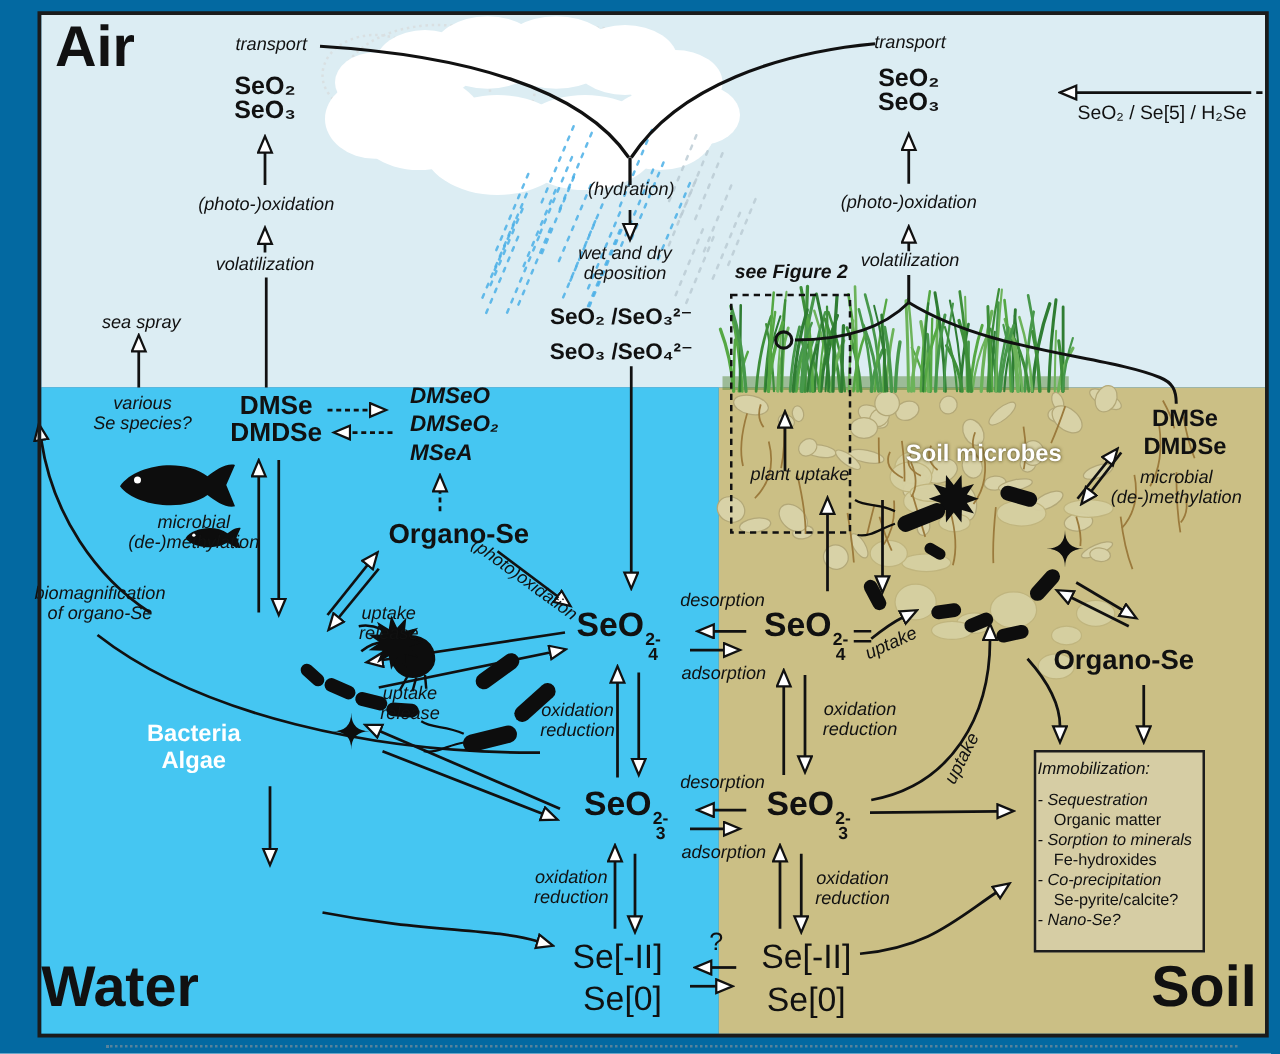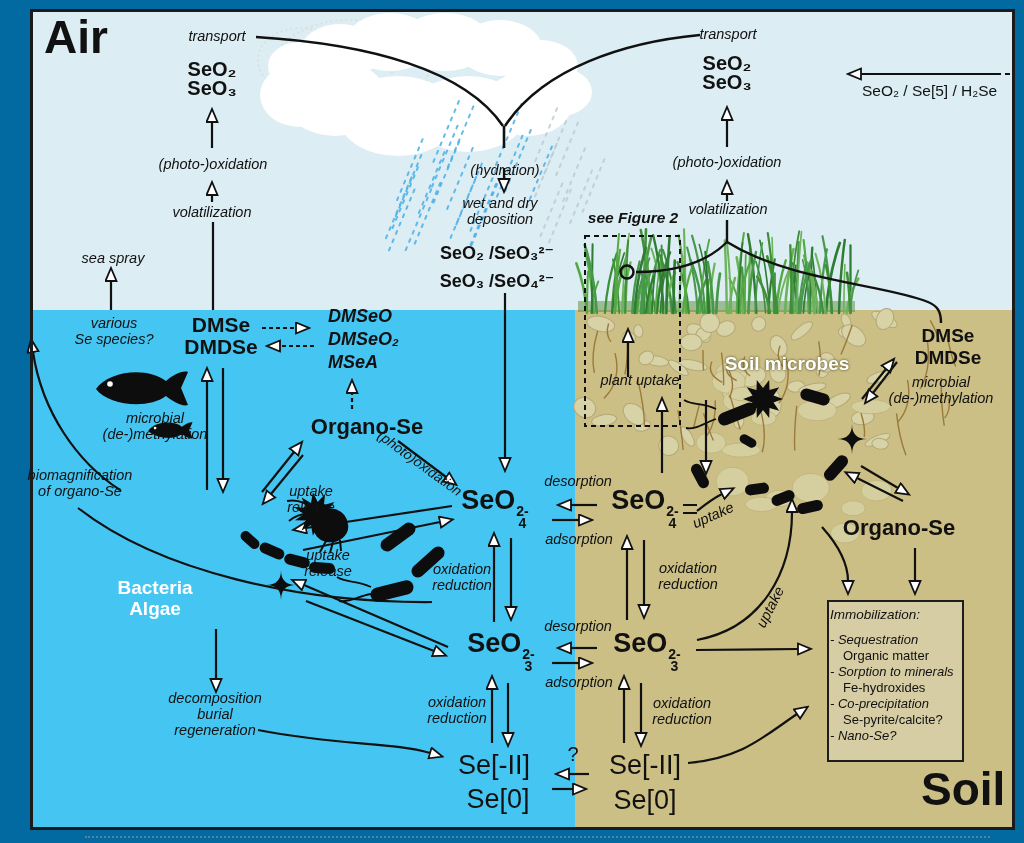--- a/index.html
+++ b/index.html
@@ -433,21 +433,21 @@
 
   <div class="abs title" style="left:44px;top:14px">Air</div>
   <div class="lbl" style="left:217px;top:36px">transport</div>
   <div class="lbl chem big" style="left:212px;top:79px">
     <span class="ln">SeO₂</span>
     <span class="ln">SeO₃</span>
   </div>
   <div class="lbl" style="left:213px;top:164px">(photo-)oxidation</div>
   <div class="lbl" style="left:212px;top:212px">volatilization</div>
   <div class="lbl" style="left:113px;top:258px">sea spray</div>
-  <div class="lbl" style="left:505px;top:170px">(hydration)</div>
+  <div class="lbl" style="left:505px;top:152px">(hydration)</div>
   <div class="lbl" style="left:500px;top:211px">
     <span class="ln">wet and dry</span>
     <span class="ln">deposition</span>
   </div>
   <div class="lbl chem" style="left:497px;top:253px;font-size:18px">SeO₂ /SeO₃²⁻</div>
   <div class="lbl chem" style="left:497px;top:281px;font-size:18px">SeO₃ /SeO₄²⁻</div>
   <div class="lbl" style="left:728px;top:34px">transport</div>
   <div class="lbl chem big" style="left:727px;top:73px">
     <span class="ln">SeO₂</span>
     <span class="ln">SeO₃</span>
@@ -505,27 +505,23 @@
   <div class="lbl ion" style="left:501px;top:651px">
     <span>SeO</span><span class="ss">
         <span>2-</span>
         <span>3</span>
       </span>
   </div>
   <div class="lbl" style="left:457px;top:710px">
     <span class="ln">oxidation</span>
     <span class="ln">reduction</span>
   </div>
-  <div class="lbl" style="left:215px;top:714px">
-    <span class="ln">decomposition</span>
-    <span class="ln">burial</span>
-    <span class="ln">regeneration</span>
-  </div>
   <div class="lbl se0" style="left:494px;top:765px">Se[-II]</div>
   <div class="lbl se0" style="left:498px;top:799px">Se[0]</div>
+  <div class="abs title" style="left:33px;top:766px">Water</div>
 
   <div class="lbl" style="left:578px;top:481px">desorption</div>
   <div class="lbl" style="left:579px;top:539px">adsorption</div>
   <div class="lbl" style="left:578px;top:626px">desorption</div>
   <div class="lbl" style="left:579px;top:682px">adsorption</div>
   <div class="lbl" style="left:573px;top:754px;font-size:20px;font-style:normal">?</div>
 
   <div class="lbl" style="left:640px;top:380px">plant uptake</div>
   <div class="lbl white halo" style="left:787px;top:363px">Soil microbes</div>
   <div class="lbl chem" style="left:948px;top:347px;font-size:19px;line-height:22px">

